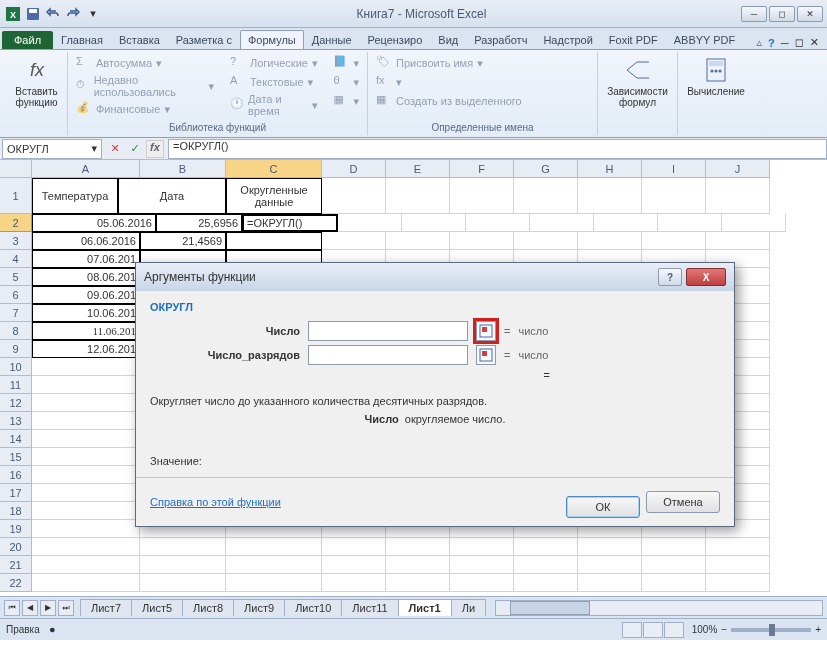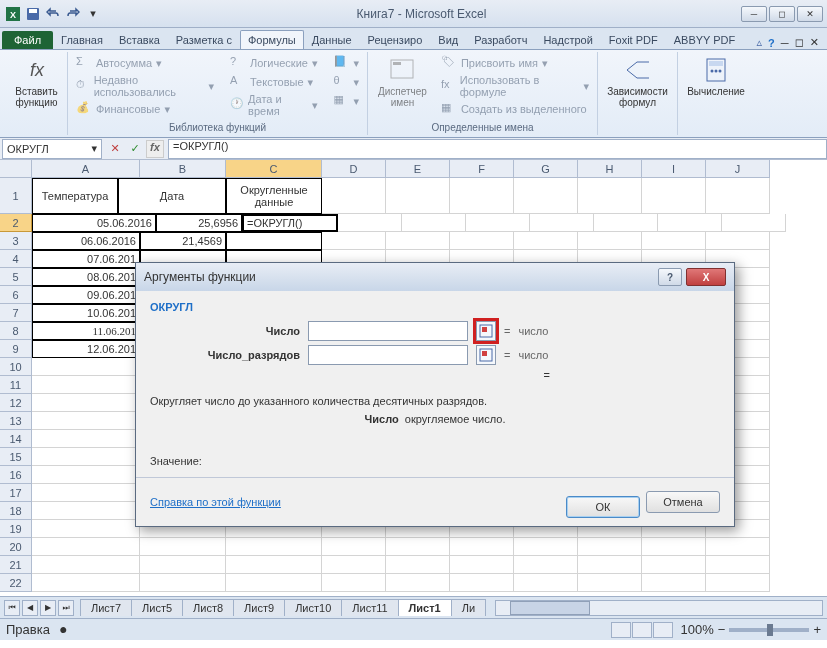--- a/index.html
+++ b/index.html
@@ -62,21 +62,21 @@
 .sheetbar { height: 22px; background: #dbe5f1; border-top: 1px solid #a0b0c8; display: flex; align-items: center; padding: 0 4px; }
 .sheet-nav { display: flex; gap: 2px; }
 .sheet-nav-btn { width: 16px; height: 16px; border: 1px solid #a0b0c8; background: #e8edf5; cursor: pointer; display: flex; align-items: center; justify-content: center; font-size: 8px; }
 .sheet-tabs { display: flex; margin-left: 6px; }
 .sheet-tab { padding: 2px 10px; background: #e0e6ef; border: 1px solid #a0b0c8; border-bottom: none; font-size: 11px; cursor: pointer; margin-right: -1px; }
 .sheet-tab.active { background: #fff; font-weight: bold; }
 .hscroll { flex: 1; margin-left: 10px; height: 16px; background: #e8edf5; border: 1px solid #a0b0c8; position: relative; }
 .hscroll-thumb { position: absolute; left: 14px; top: 0; width: 80px; height: 14px; background: #c8d4e6; border: 1px solid #90a0b8; }
 
 
-.statusbar { height: 22px; background: #dbe5f1; border-top: 1px solid #a0b0c8; display: flex; align-items: center; padding: 0 6px; font-size: 13px; }
+.statusbar { height: 22px; background: #dbe5f1; border-top: 1px solid #a0b0c8; display: flex; align-items: center; padding: 0 6px; font-size: 10px; }
 .status-spacer { flex: 1; }
 .viewbtns { display: flex; gap: 1px; }
 .viewbtn { width: 20px; height: 16px; border: 1px solid #a0b0c8; background: #e8edf5; cursor: pointer; }
 .zoom { display: flex; align-items: center; gap: 4px; margin-left: 8px; }
 .zoom-slider { width: 80px; height: 4px; background: #a0b0c8; position: relative; }
 .zoom-thumb { position: absolute; left: 38px; top: -4px; width: 6px; height: 12px; background: #6a7a90; }
 .dialog { position: absolute; left: 135px; top: 262px; width: 600px; background: #f0f0f0; border: 1px solid #5a6a80; box-shadow: 4px 4px 12px rgba(0,0,0,0.4); }
 .dlg-title { height: 28px; background: linear-gradient(#e8edf5, #c8d6e8); display: flex; align-items: center; padding: 0 8px; font-size: 12px; }
 .dlg-title-text { flex: 1; }
 .dlg-close { width: 40px; height: 18px; background: linear-gradient(#e07878, #c04040); border: 1px solid #803030; border-radius: 2px; color: #fff; display: flex; align-items: center; justify-content: center; cursor: pointer; font-size: 10px; font-weight: bold; }
@@ -189,33 +189,23 @@
       <div class="small-btns">
         <div class="small-btn"><span class="ic-sm">📘</span> ▾</div>
         <div class="small-btn"><span class="ic-sm">θ</span> ▾</div>
         <div class="small-btn"><span class="ic-sm">▦</span> ▾</div>
       </div>
     </div>
     <div class="rgroup-label">Библиотека функций</div>
   </div>
   <div class="rgroup" style="width:230px;align-items:flex-start">
     <div style="display:flex;gap:8px">
-      <div class="big-btn" style="opacity:0.6">
-        <div class="ic">
-            <svg width="30" height="28">
-              <rect x="4" y="4" width="22" height="18" fill="none" stroke="#888"></rect>
-              <rect x="6" y="6" width="8" height="3" fill="#888"></rect>
-            </svg>
-          </div>
-        <span style="font-size:10px;text-align:center;white-space:pre">Диспетчер
-имен</span>
-      </div>
       <div class="small-btns">
         <div class="small-btn"><span class="ic-sm">🏷</span><span>Присвоить имя</span> ▾</div>
-        <div class="small-btn"><span class="ic-sm">fx</span><span>Использовать в формуле</span> ▾</div>
+        <div class="small-btn"><span class="ic-sm">fx</span> ▾</div>
         <div class="small-btn">
             <span class="ic-sm">▦</span>
             <span>Создать из выделенного</span>
           </div>
       </div>
     </div>
     <div class="rgroup-label">Определенные имена</div>
   </div>
   <div class="rgroup" style="width:80px">
     <div class="big-btn">

